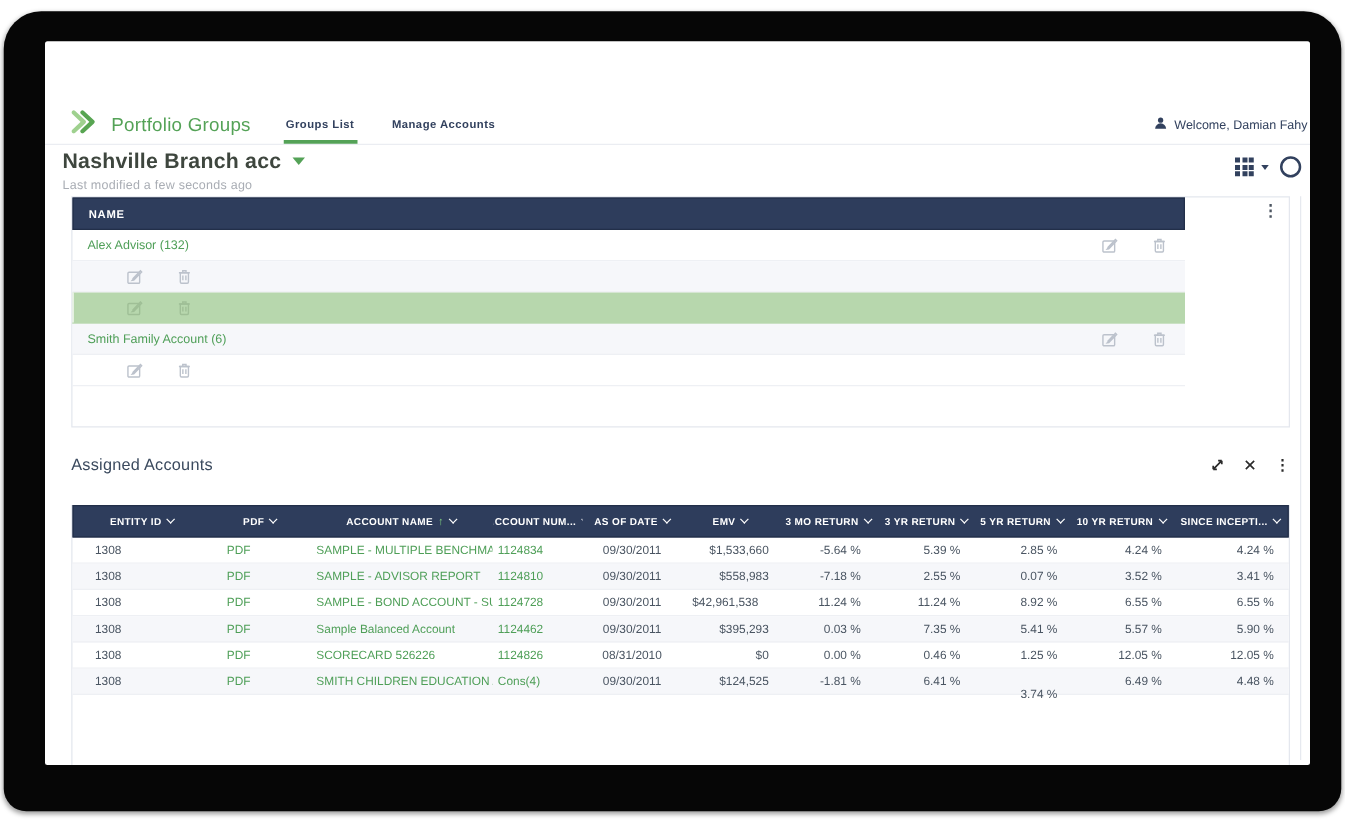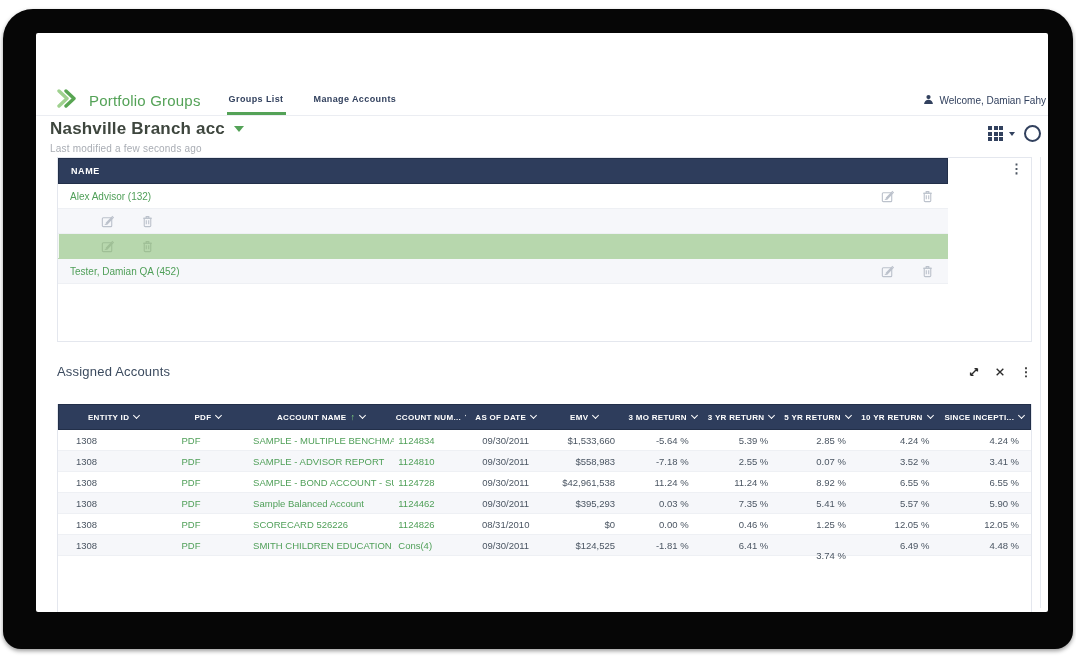--- a/index.html
+++ b/index.html
@@ -179,21 +179,37 @@
                 </button>
                 <button class="icon-btn">
                   <svg width="13" height="14" viewBox="0 0 14 15">
                     <path d="M3.5 4.5 h7 v8 a1 1 0 0 1 -1 1 h-5 a1 1 0 0 1 -1 -1 z"></path>
                     <path d="M2.3 4.5 h9.4 M5.6 4.2 v-1.4 h2.8 v1.4 M5.7 6.8 v4.2 M8.3 6.8 v4.2"></path>
                   </svg>
                 </button>
               </span>
             </div>
             <div class="group-row">
-              <span class="group-name">Tester, Damian QA (452)</span>
+              <span class="group-name">Smith Family Account (6)</span>
+              <span class="row-actions">
+                <button class="icon-btn">
+                  <svg width="15" height="15" viewBox="0 0 16 16">
+                    <rect x="2.5" y="4" width="10" height="9.5" rx="1"></rect>
+                    <path d="M6.5 9.8 L13.2 2.8 M13.2 2.8 l1 1 L7.5 10.8 L6.2 11 Z"></path>
+                  </svg>
+                </button>
+                <button class="icon-btn">
+                  <svg width="13" height="14" viewBox="0 0 14 15">
+                    <path d="M3.5 4.5 h7 v8 a1 1 0 0 1 -1 1 h-5 a1 1 0 0 1 -1 -1 z"></path>
+                    <path d="M2.3 4.5 h9.4 M5.6 4.2 v-1.4 h2.8 v1.4 M5.7 6.8 v4.2 M8.3 6.8 v4.2"></path>
+                  </svg>
+                </button>
+              </span>
+            </div>
+            <div class="group-row">
               <span class="row-actions">
                 <button class="icon-btn">
                   <svg width="15" height="15" viewBox="0 0 16 16">
                     <rect x="2.5" y="4" width="10" height="9.5" rx="1"></rect>
                     <path d="M6.5 9.8 L13.2 2.8 M13.2 2.8 l1 1 L7.5 10.8 L6.2 11 Z"></path>
                   </svg>
                 </button>
                 <button class="icon-btn">
                   <svg width="13" height="14" viewBox="0 0 14 15">
                     <path d="M3.5 4.5 h7 v8 a1 1 0 0 1 -1 1 h-5 a1 1 0 0 1 -1 -1 z"></path>
@@ -297,21 +313,21 @@
             <div class="cell" style="width: 76px; text-align: right; padding: 0px 10px 0px 0px;">0.07 %</div>
             <div class="cell" style="width: 84px; text-align: right; padding: 0px 10px 0px 0px;">3.52 %</div>
             <div class="cell" style="width: 92px; text-align: right; padding: 0px 12px 0px 0px;">3.41 %</div>
           </div>
           <div class="acc-row">
             <div class="cell" style="width: 110px; text-align: left; padding: 0px 0px 0px 18px;">1308</div>
             <div class="cell green link" style="width: 80px; text-align: left; padding: 0px 0px 0px 14px;">PDF</div>
             <div class="cell green link" style="width: 148px; text-align: left; padding: 0px 0px 0px 6px;">SAMPLE - BOND ACCOUNT - SU...</div>
             <div class="cell green" style="width: 72px; text-align: left; padding: 0px 0px 0px 4px;">1124728</div>
             <div class="cell" style="width: 80px; text-align: center; padding: 0px;">09/30/2011</div>
-            <div class="cell" style="width: 78px; text-align: right; padding: 0px 8px 0px 0px;">$42,961,538</div>
+            <div class="cell" style="width: 78px; text-align: center; padding: 0px 8px 0px 0px;">$42,961,538</div>
             <div class="cell" style="width: 80px; text-align: right; padding: 0px 14px 0px 0px;">11.24 %</div>
             <div class="cell" style="width: 78px; text-align: right; padding: 0px 12px 0px 0px;">11.24 %</div>
             <div class="cell" style="width: 76px; text-align: right; padding: 0px 10px 0px 0px;">8.92 %</div>
             <div class="cell" style="width: 84px; text-align: right; padding: 0px 10px 0px 0px;">6.55 %</div>
             <div class="cell" style="width: 92px; text-align: right; padding: 0px 12px 0px 0px;">6.55 %</div>
           </div>
           <div class="acc-row">
             <div class="cell" style="width: 110px; text-align: left; padding: 0px 0px 0px 18px;">1308</div>
             <div class="cell green link" style="width: 80px; text-align: left; padding: 0px 0px 0px 14px;">PDF</div>
             <div class="cell green link" style="width: 148px; text-align: left; padding: 0px 0px 0px 6px;">Sample Balanced Account</div>

